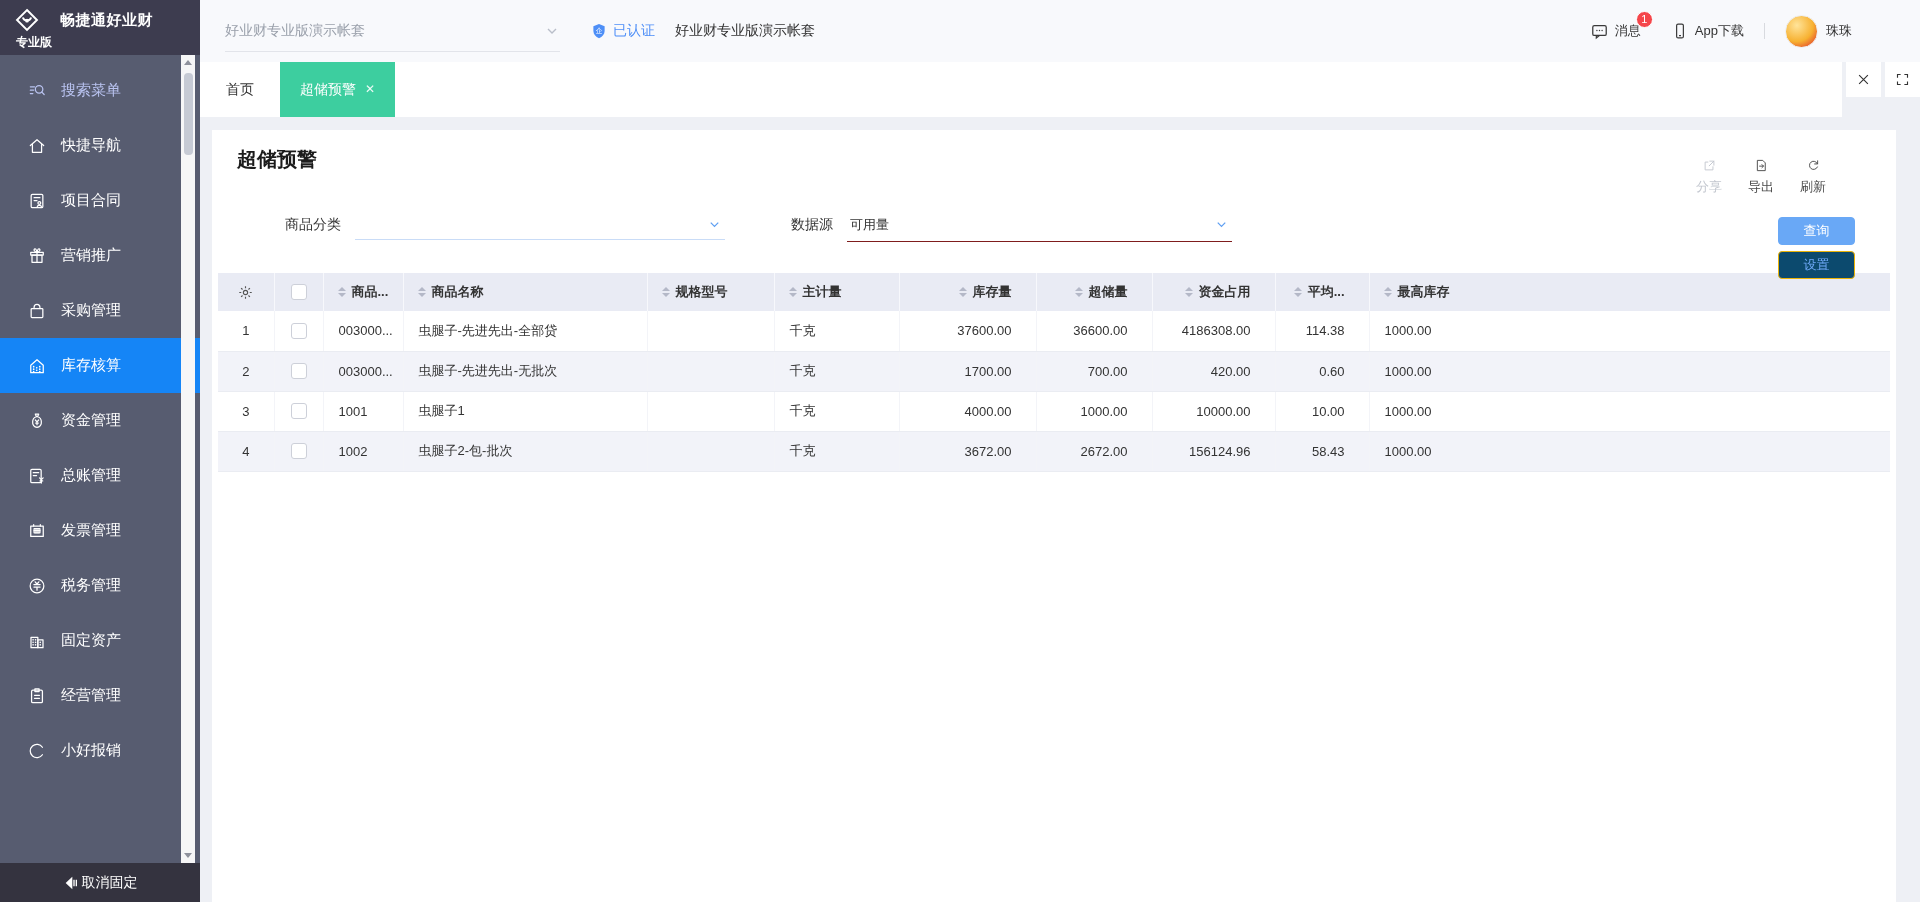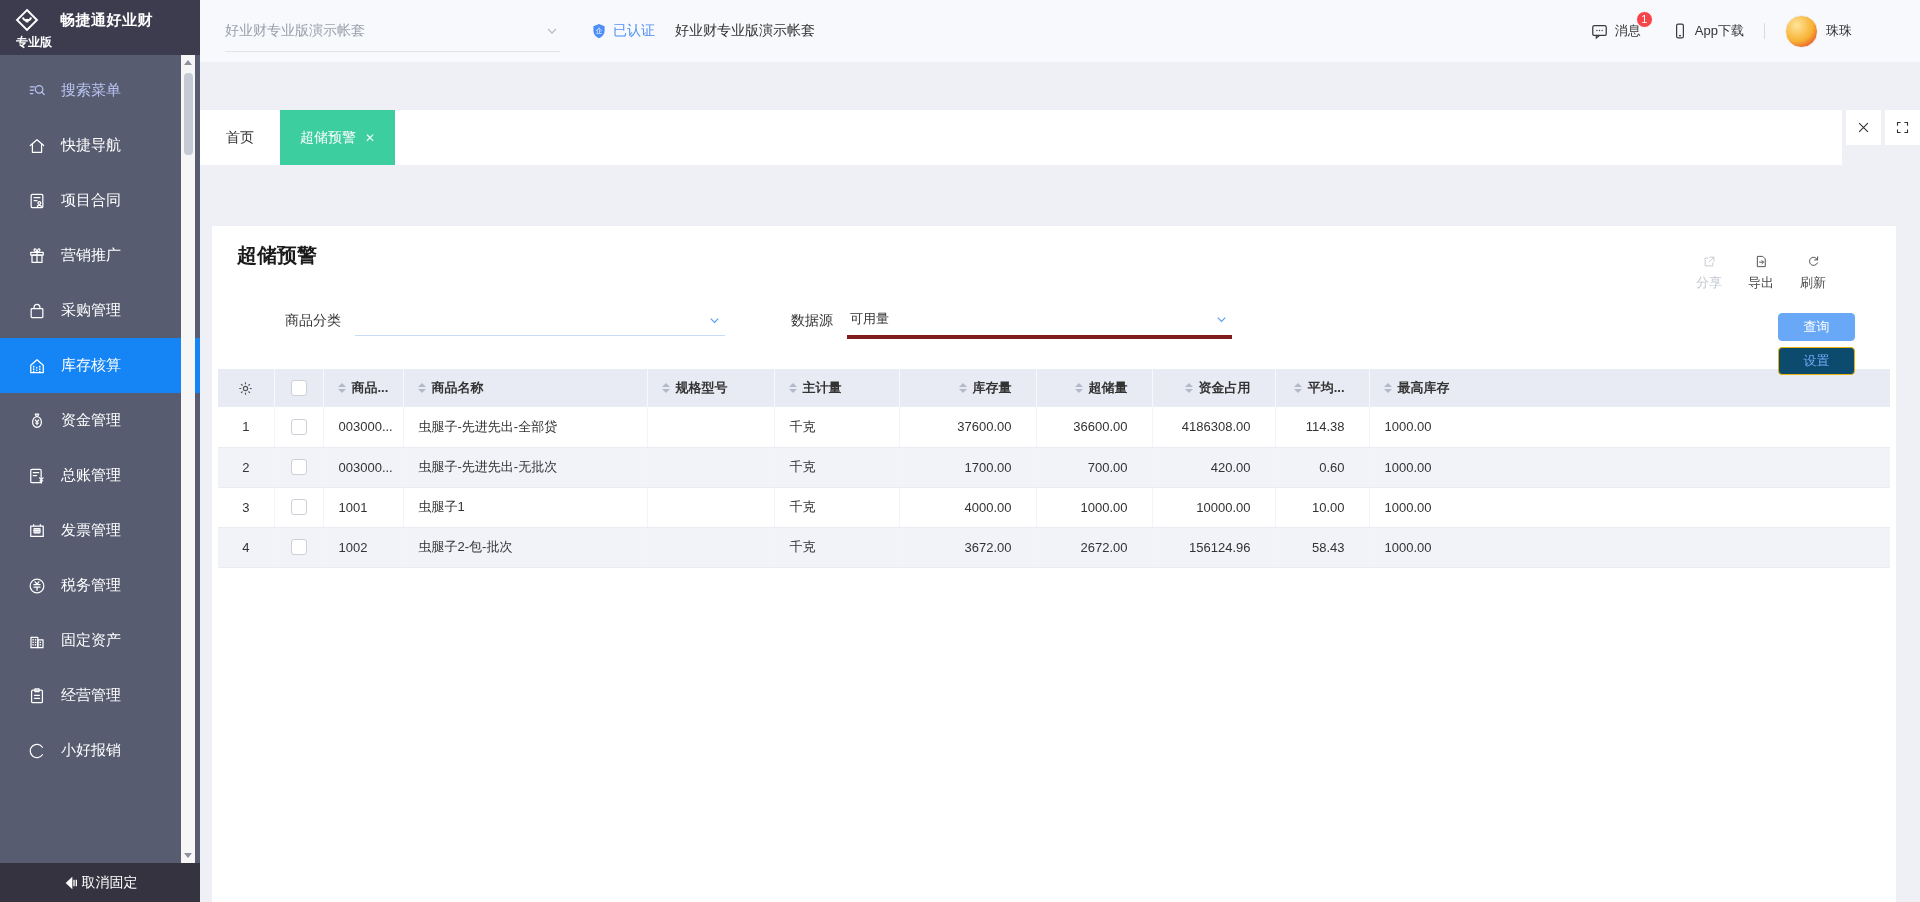--- a/index.html
+++ b/index.html
@@ -25,56 +25,56 @@
   .menu-item.active{background:var(--sidebar-active);}
   .menu-item.muted{color:#B9C3F0;}
   .unpin-bar{position:absolute;left:0;bottom:0;width:200px;height:39px;background:var(--unpin-bg);color:#fff;display:flex;align-items:center;justify-content:center;gap:3px;font-size:14px;cursor:pointer;}
   .side-scrollbar{position:absolute;top:55px;bottom:39px;right:5px;width:14px;background:#F6F6F7;display:flex;flex-direction:column;align-items:center;}
   .sb-arrow{width:0;height:0;border-left:4px solid transparent;border-right:4px solid transparent;margin:5px 0;}
   .sb-arrow.up{border-bottom:5px solid #8E919C;}
   .sb-arrow.down{border-top:5px solid #8E919C;margin-top:auto;}
   .sb-thumb{width:9px;height:82px;background:#C6CAD4;border-radius:4px;margin-top:3px;}
 
   
-  .main{flex:1;display:flex;flex-direction:column;height:902px;min-width:0;gap:48px;}
+  .main{flex:1;display:flex;flex-direction:column;height:902px;min-width:0;}
 
   .topbar{height:62px;background:#F8F9FC;display:flex;align-items:center;padding:0 68px 0 25px;flex:0 0 62px;}
   .account-select{width:335px;height:42px;display:flex;align-items:center;justify-content:space-between;border-bottom:1px solid #E2E4EA;color:#9AA0AB;font-size:14px;cursor:pointer;}
   .verified{display:flex;align-items:center;gap:5px;margin-left:30px;color:#4E8FF7;font-size:14px;}
   .company{margin-left:20px;color:#333;font-size:14px;}
   .top-right{margin-left:auto;display:flex;align-items:center;}
   .top-item{display:flex;align-items:center;gap:6px;color:#333;font-size:13px;cursor:pointer;position:relative;}
   .msg-badge{position:absolute;top:-11px;right:-12px;min-width:17px;height:17px;border-radius:9px;background:var(--badge-red);color:#fff;font-size:11px;display:flex;align-items:center;justify-content:center;padding:0 4px;border:1px solid #fff;}
   .top-divider{width:1px;height:16px;background:#D8DADF;margin:0 20px;}
   .top-item + .top-item{margin-left:30px;}
   .user{display:flex;align-items:center;gap:8px;cursor:pointer;}
   .avatar{width:33px;height:33px;border-radius:50%;background:radial-gradient(circle at 35% 30%,#FFE49A,#F7B131 55%,#E2392B 92%);border:1px solid #eee;}
   .user-name{font-size:13px;color:#333;}
 
   .tabbar{height:55px;background:var(--page-bg);display:flex;flex:0 0 55px;}
-  .tabs{flex:1;background:#fff;display:flex;align-items:stretch;min-width:0;}
+  .tabs{flex:1;background:#fff;display:flex;align-items:stretch;min-width:0;font-family:Liberation Serif, serif;}
   .tab{display:flex;align-items:center;padding:0 26px;font-size:14px;color:#333;cursor:pointer;}
   .tab.active{background:var(--tab-green);color:#fff;padding:0 20px;}
   .tab-close{margin-left:9px;font-size:12px;opacity:.9;cursor:pointer;}
   .tab-tool{width:35px;height:35px;background:#fff;margin-left:4px;display:flex;align-items:center;justify-content:center;cursor:pointer;color:#333;}
 
   .content{flex:1;background:var(--page-bg);padding:13px 24px 0 12px;min-height:0;}
   .card{background:#fff;height:100%;position:relative;}
   .card-head{padding:16px 0 0 25px;}
   .page-title{font-size:20px;font-weight:bold;color:#1B1B1B;}
   .actions{position:absolute;top:28px;right:70px;display:flex;gap:26px;}
   .action{display:flex;align-items:center;gap:5px;font-size:13px;color:#4A4A4A;cursor:pointer;flex-direction:column;}
   .action.disabled{color:#C3C7CF;cursor:default;}
 
   .filters{display:flex;align-items:center;margin:30px 0 0 73px;height:44px;}
   .filter-label{font-size:14px;color:#333;margin-right:14px;flex:0 0 auto;}
   .select-line{display:flex;align-items:center;justify-content:space-between;padding:7px 3px;cursor:pointer;}
   .select-line .sel-value{font-size:13px;color:#333;min-height:15px;}
   .sl-category{width:370px;border-bottom:1px solid #C9DCF7;}
-  .sl-datasource{width:385px;border-bottom:4px solid #7f1d1d;margin-left:0;}
+  .sl-datasource{width:385px;border-bottom:1px solid #7f1d1d;margin-left:0;}
   .f2{margin-left:66px;}
   .filter-btns{position:absolute;top:87px;right:41px;display:flex;flex-direction:column;gap:6px;width:77px;}
   .btn{height:28px;border-radius:4px;font-size:13px;font-family:inherit;cursor:pointer;}
   .btn-primary{background:var(--accent-blue);border:1px solid var(--accent-blue);color:#fff;}
   .btn-plain{background:#0c4a6e;border:1px solid #eab308;color:#6FA9F7;}
 
   .table-wrap{margin:26px 6px 0 6px;}
   table{width:100%;border-collapse:collapse;table-layout:fixed;font-size:13px;}
   thead th{height:38px;background:var(--header-row-bg);font-weight:bold;color:#333;border-right:1px solid #F7F8FC;}
   thead th:last-child{border-right:none;}

